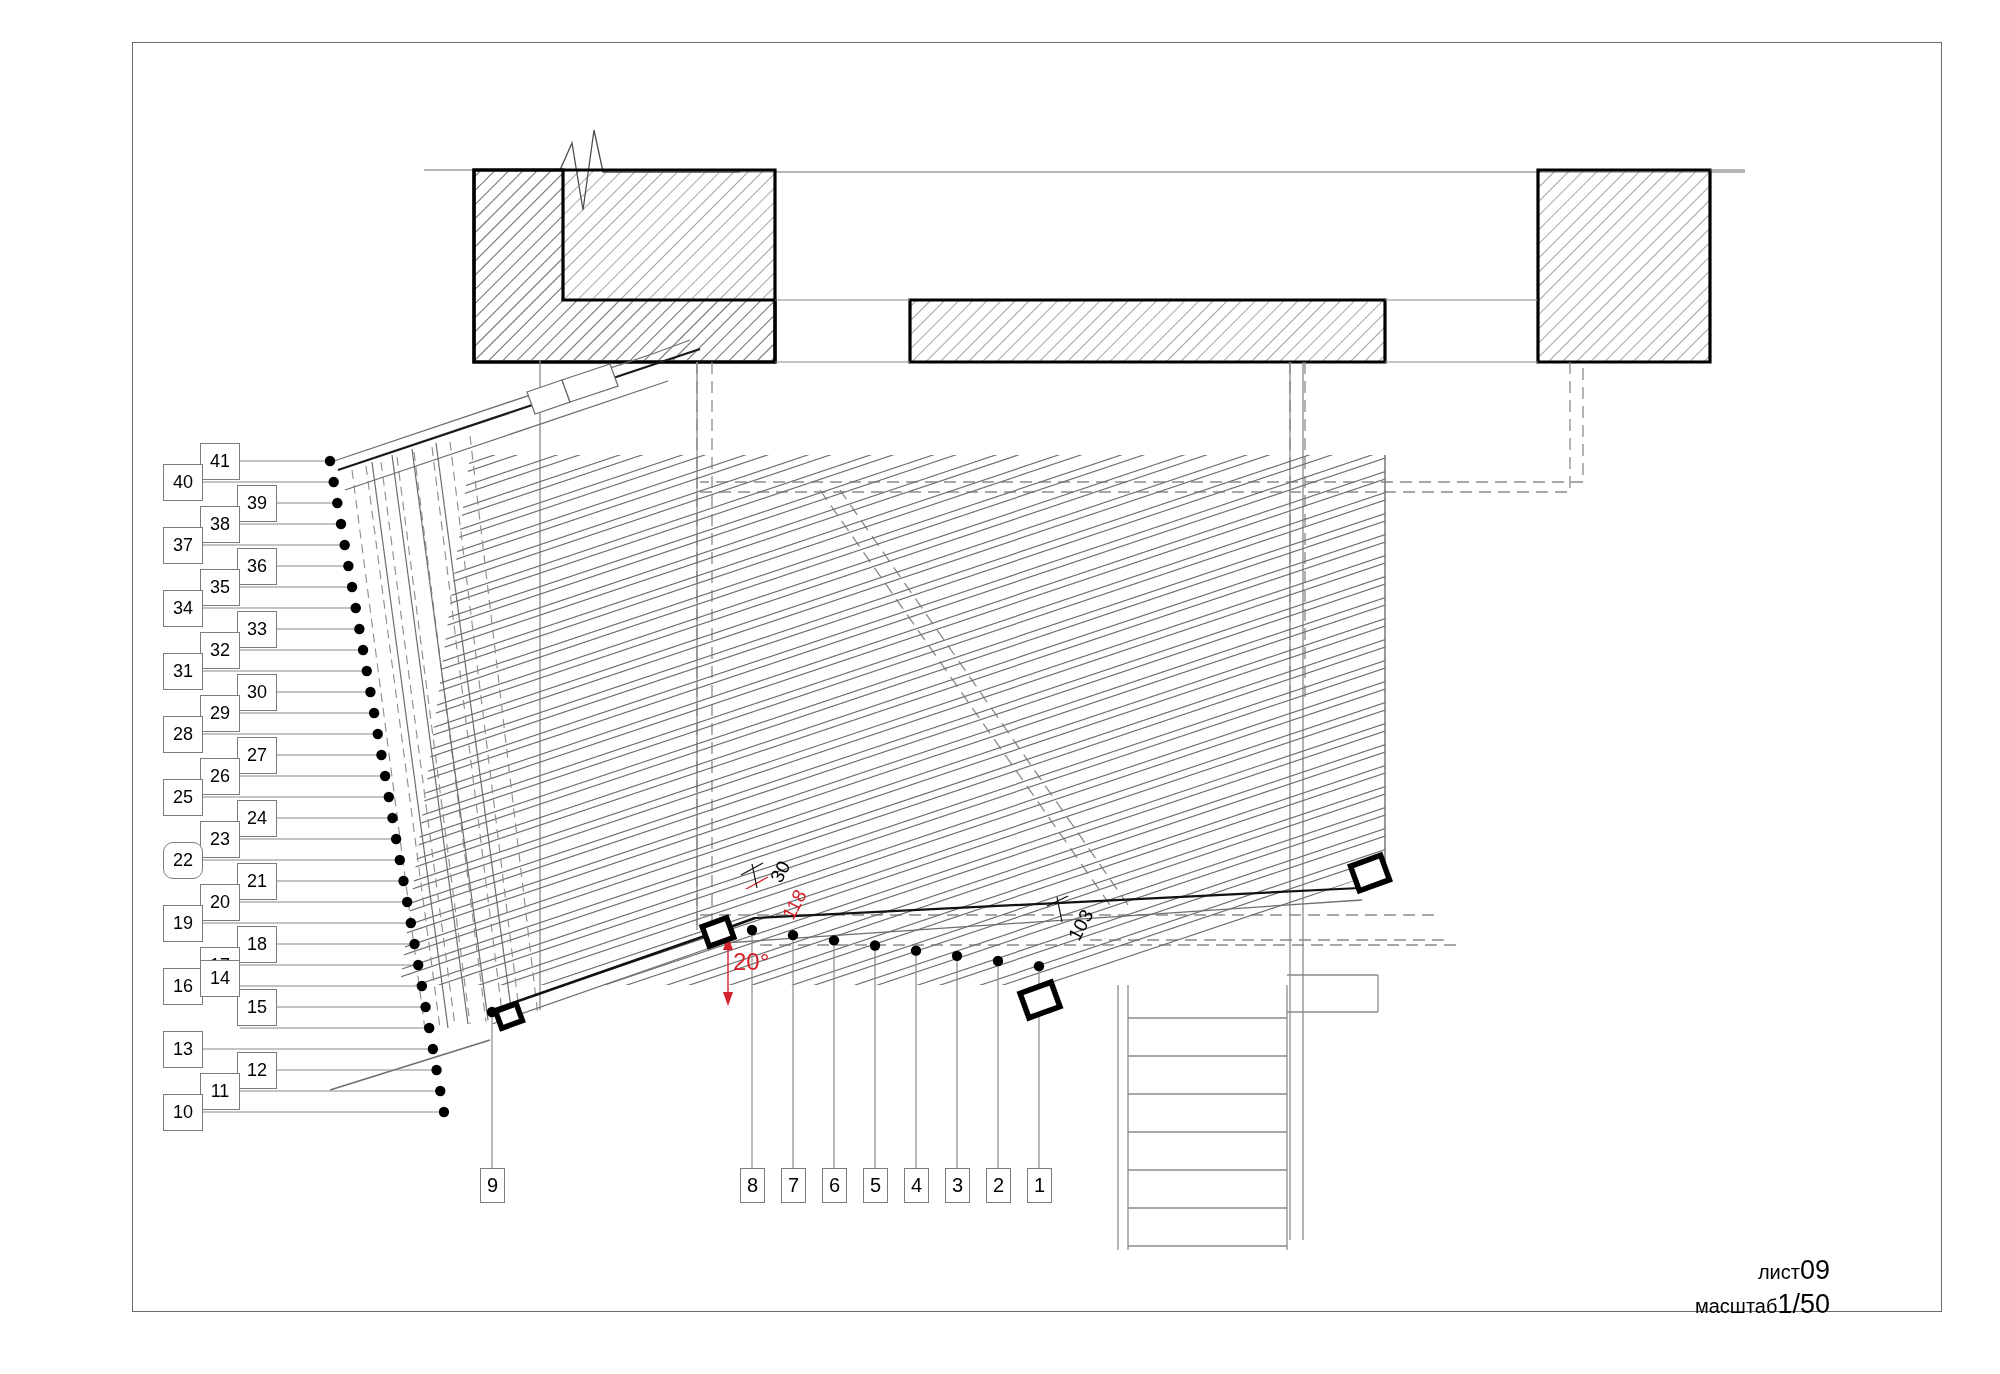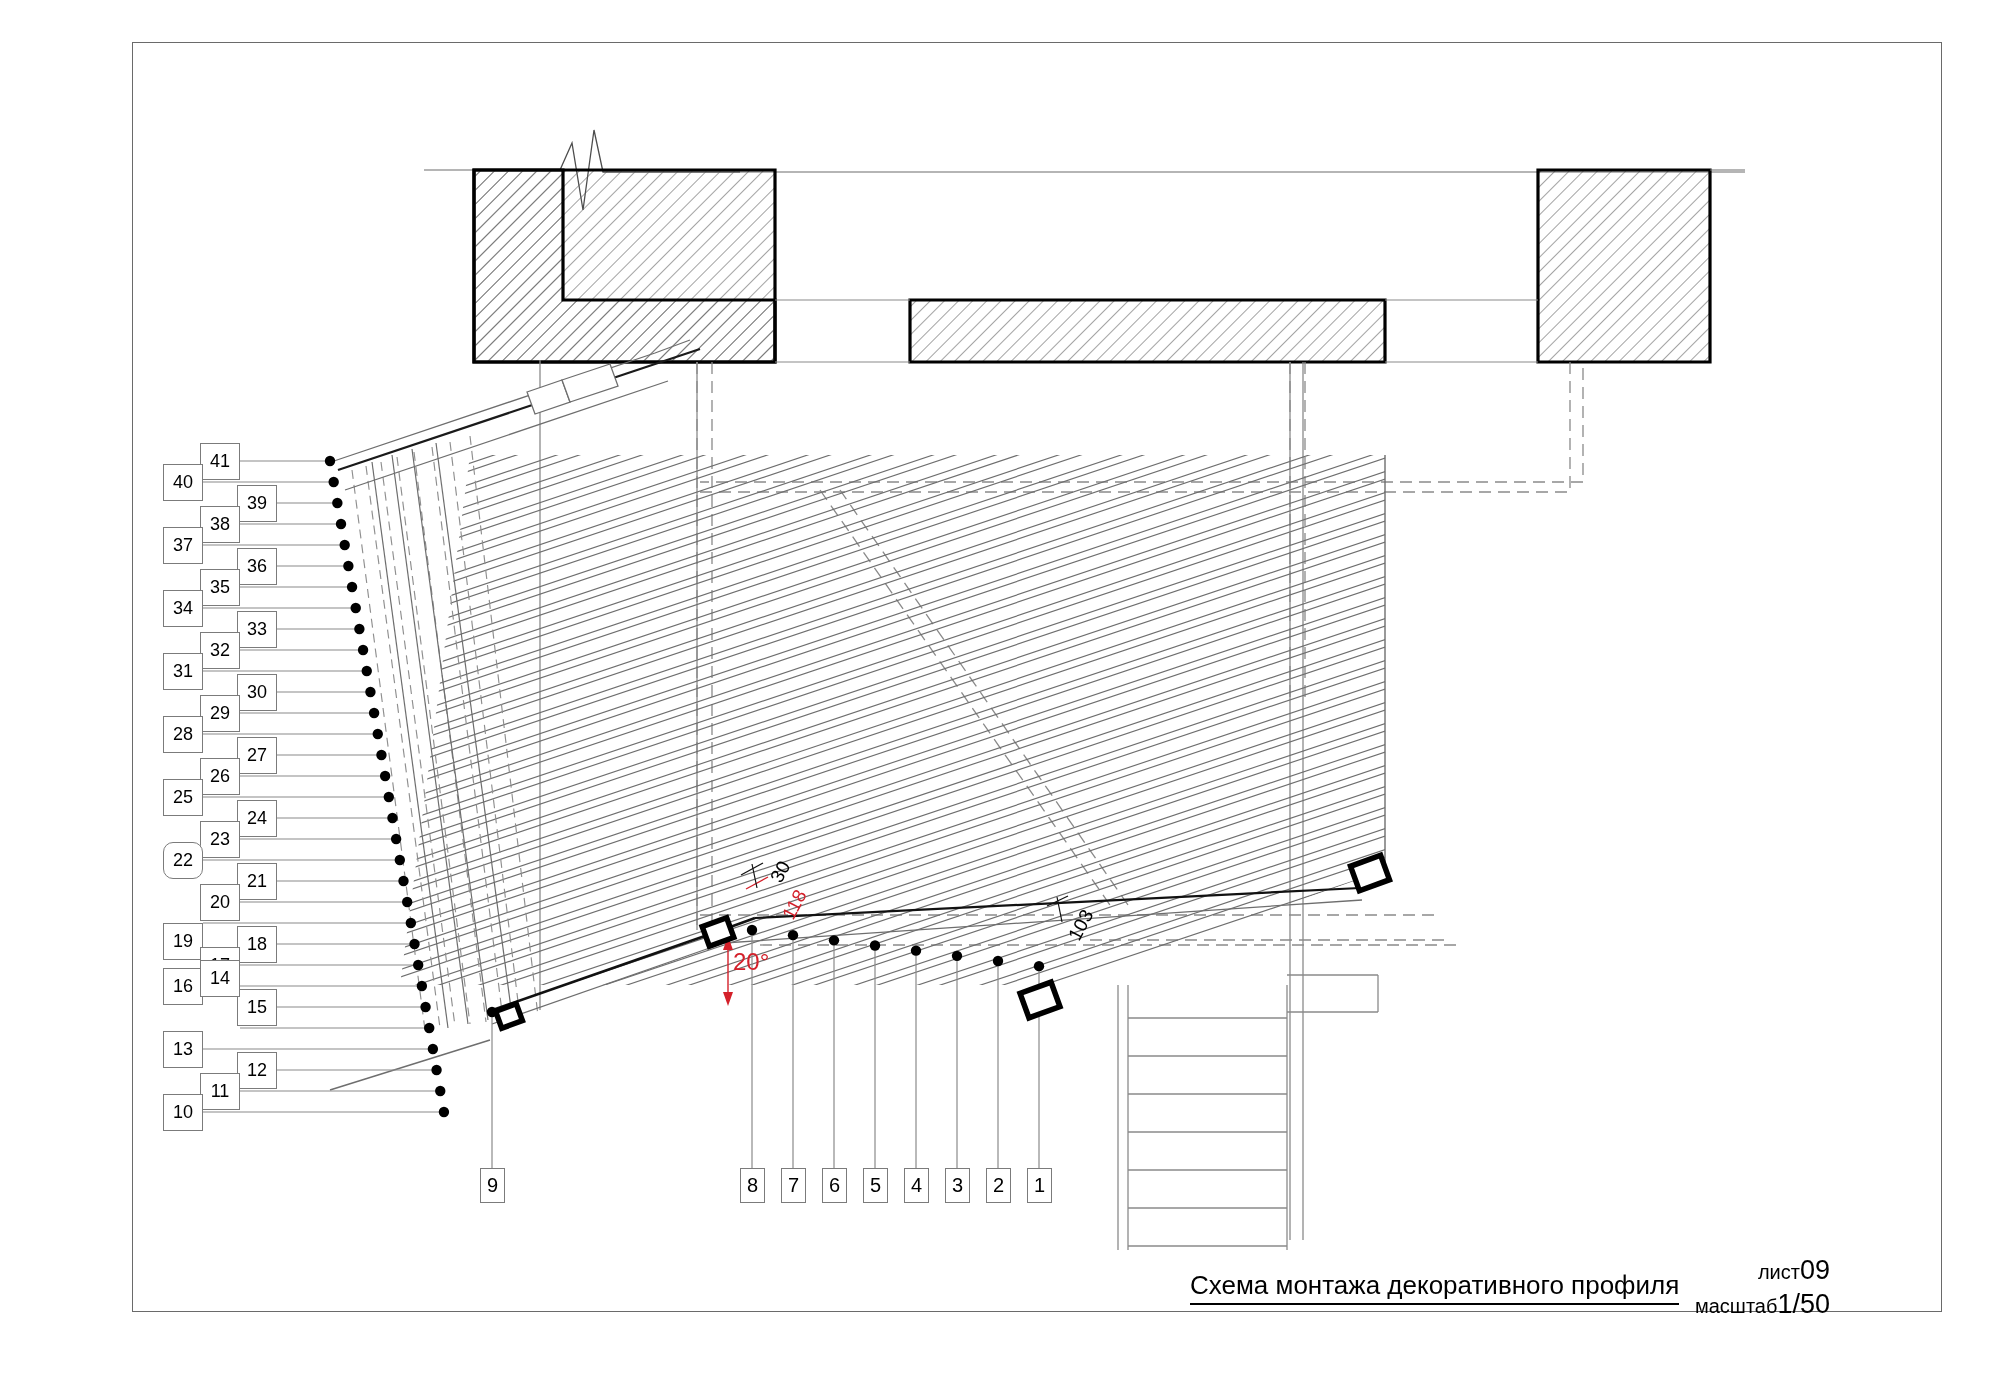--- a/index.html
+++ b/index.html
@@ -578,21 +578,21 @@
       </div>
       <div class="lbl-box lbl-side" style="left: 163px; top: 842px; border-radius: 10px;">
         <span>22</span>
       </div>
       <div class="lbl-box lbl-side" style="left: 237px; top: 863px;">
         <span>21</span>
       </div>
       <div class="lbl-box lbl-side" style="left: 200px; top: 884px;">
         <span>20</span>
       </div>
-      <div class="lbl-box lbl-side" style="left: 163px; top: 905px; margin-top: 18px;">
+      <div class="lbl-box lbl-side" style="left: 163px; top: 905px;">
         <span>19</span>
       </div>
       <div class="lbl-box lbl-side" style="left: 237px; top: 926px;">
         <span>18</span>
       </div>
       <div class="lbl-box lbl-side" style="left: 200px; top: 947px; text-align: center;">
         <span>17</span>
       </div>
       <div class="lbl-box lbl-side" style="left: 163px; top: 968px;">
         <span>16</span>
@@ -648,21 +648,20 @@
     </div>
 
   <div id="dim-host">
       <div class="dimtxt" style="left: 766px; top: 876px; transform: rotate(-62deg); transform-origin: left top;">30</div>
       <div class="dimtxt red" style="left: 778px; top: 913px; transform: rotate(-62deg); transform-origin: left top;">118</div>
       <div class="dimtxt" style="left: 1064px; top: 934px; transform: rotate(-62deg); transform-origin: left top;">103</div>
       <div class="dimtxt red" style="left: 733px; top: 948px; transform: rotate(0deg); transform-origin: left top; font-size: 24px;">20°</div>
     </div>
 
   <div id="title-wrap">
-    <div class="title-main">Схема монтажа декоративного профиля</div>
     <div class="sheet-no">
       <span>лист</span><span class="big">09</span>
     </div>
     <div class="scale-no">
       <span>масштаб</span><span class="big">1/50</span>
     </div>
   </div>
 
 </div>
 

